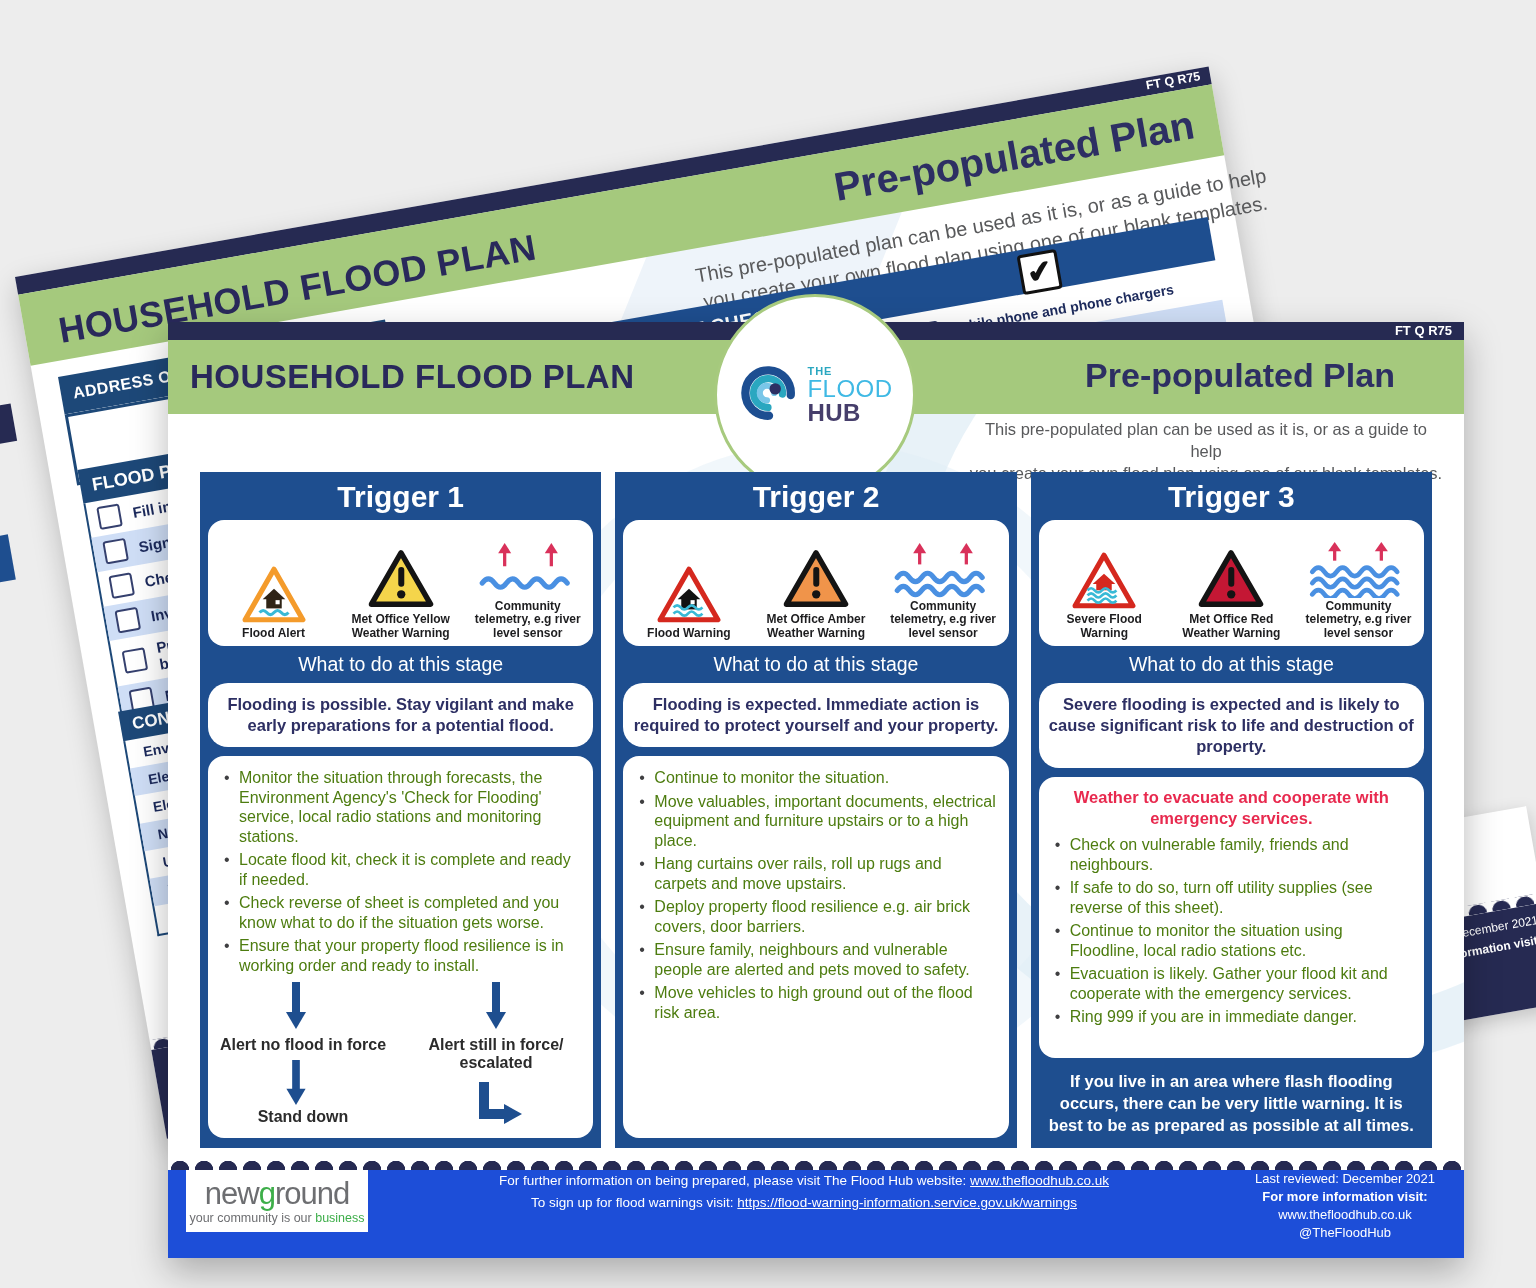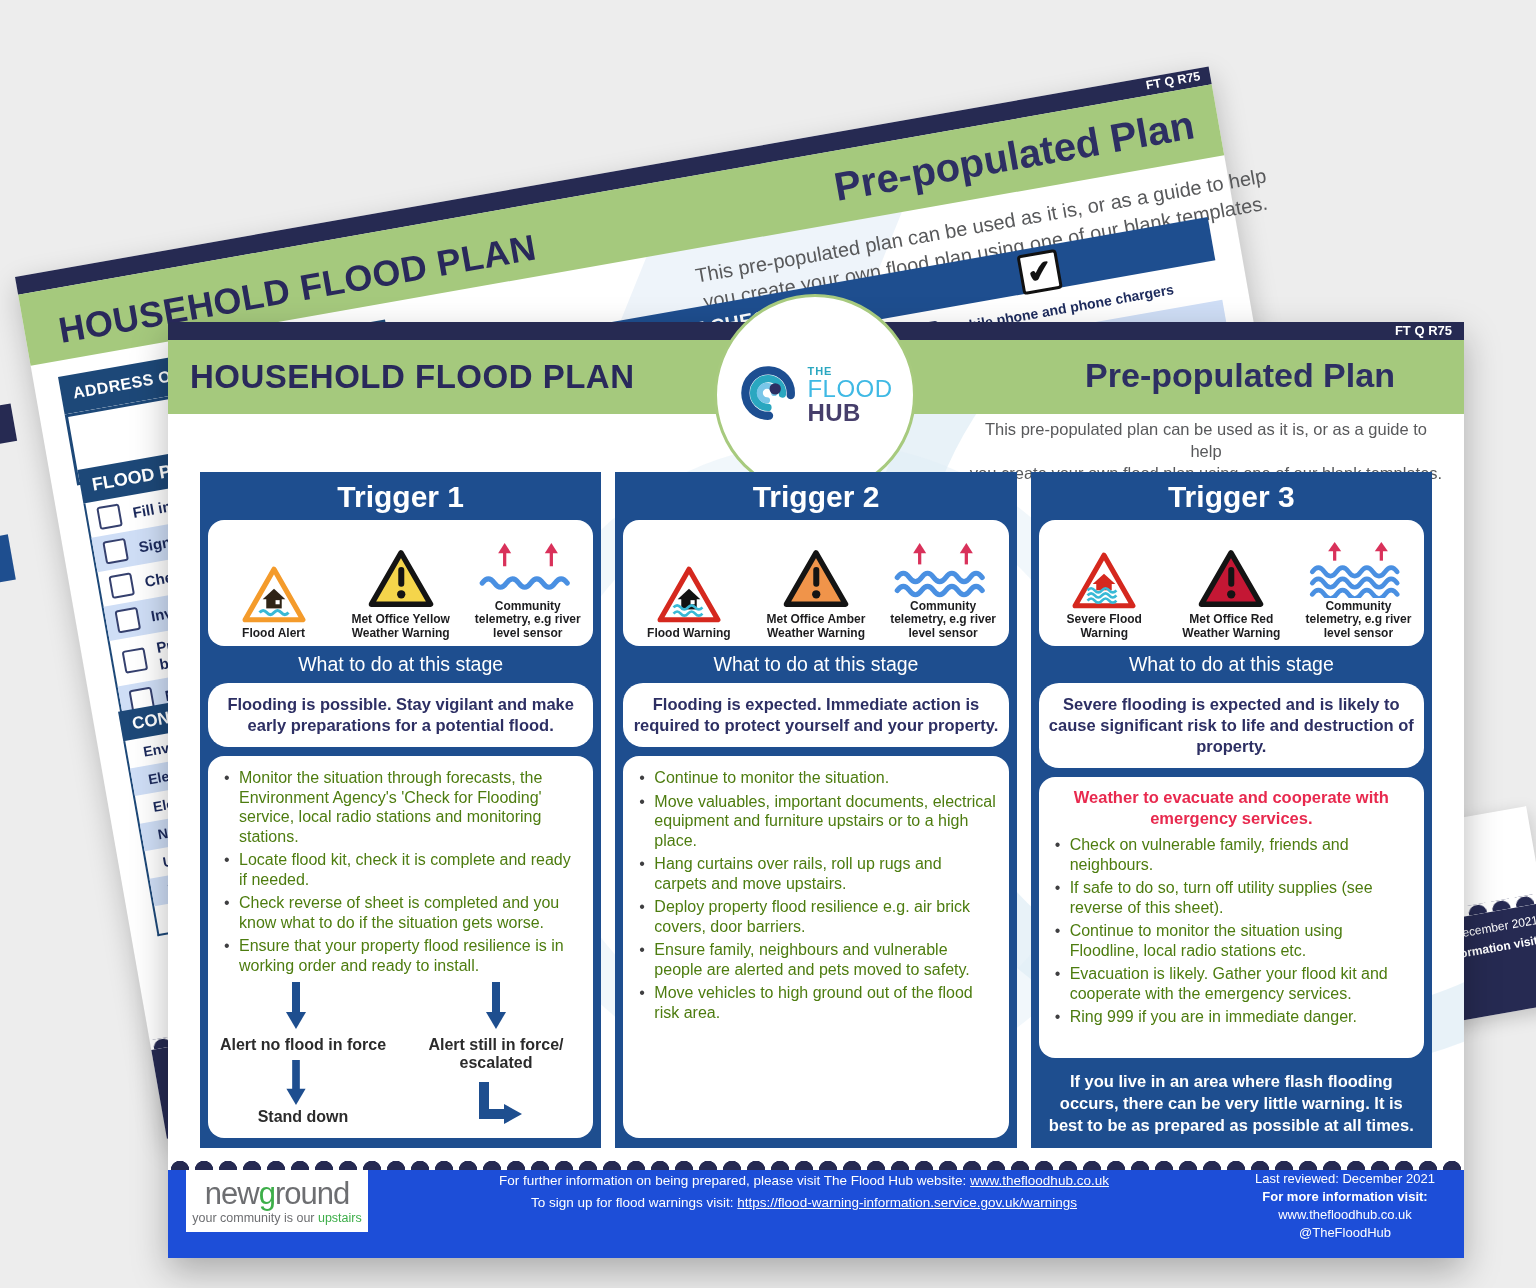--- a/index.html
+++ b/index.html
@@ -407,21 +407,21 @@
         </div>
         <div class="flash-note">If you live in an area where flash flooding occurs, there can be very little warning. It is best to be as prepared as possible at all times.</div>
       </div>
     </div>
 
     <div class="f-footer">
       <div class="scallop"></div>
       <div class="f-footer-body">
         <div class="ng-box">
           <div class="ng-word"><span>new</span><span class="g">g</span><span>round</span></div>
-          <div class="ng-tag"><span>your community is our </span><span class="g">upstairs</span></div>
+          <div class="ng-tag"><span>your community is our </span><span class="g">business</span></div>
         </div>
         <div class="f-footer-center">
           <div><span>For further information on being prepared, please visit The Flood Hub website: </span><a class="flink" href="#">www.thefloodhub.co.uk</a></div>
           <div><span>To sign up for flood warnings visit: </span><a class="flink" href="#">https://flood-warning-information.service.gov.uk/warnings</a></div>
         </div>
         <div class="f-footer-right">
           <div>Last reviewed: December 2021</div>
           <div class="b">For more information visit:</div>
           <div>www.thefloodhub.co.uk</div>
           <div>@TheFloodHub</div>

